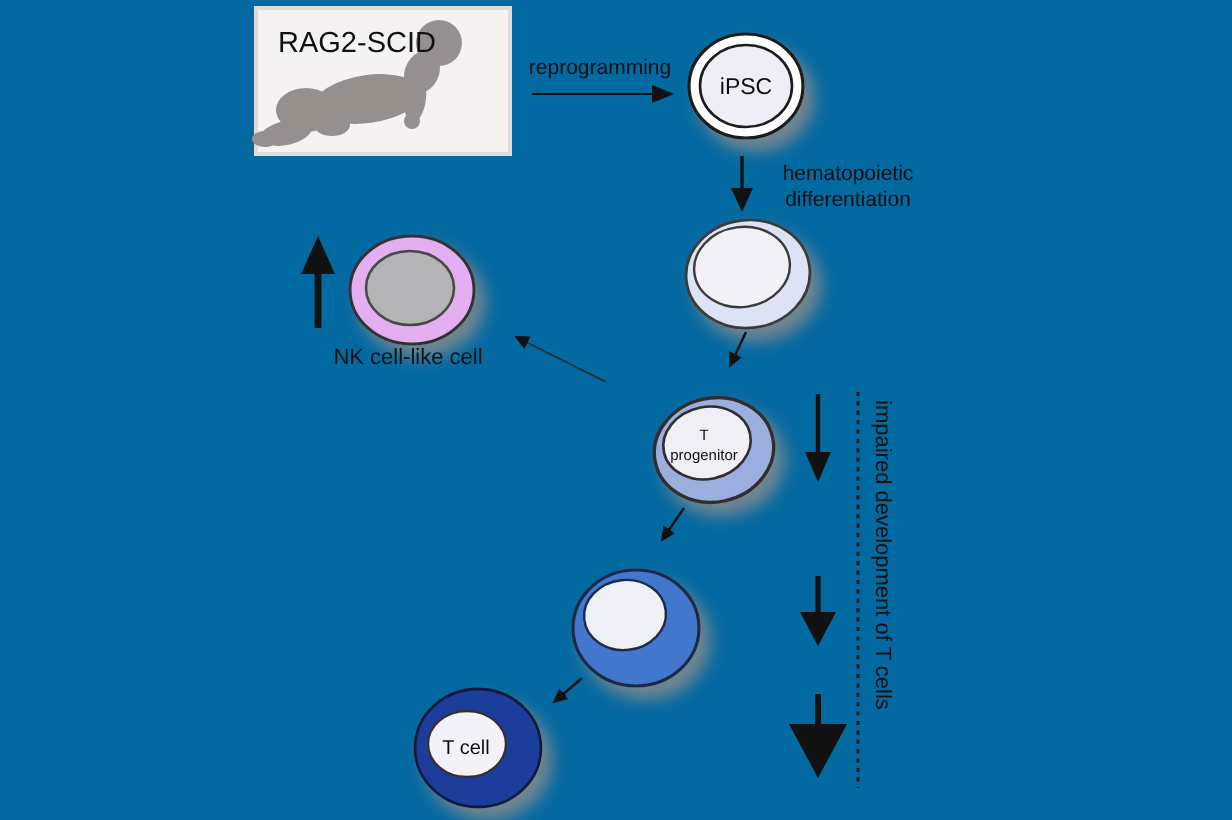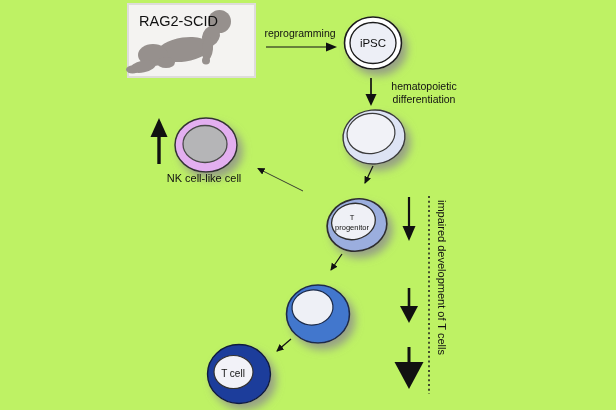--- a/index.html
+++ b/index.html
@@ -1,16 +1,16 @@
 <!DOCTYPE html>
 <html><head>
 <meta charset="utf-8">
 <style>
   html,body{margin:0;padding:0;background:#ffffff;}
-  #stage{position:relative;width:616px;height:410px;background:#bef264;overflow:hidden;
+  #stage{position:relative;width:616px;height:410px;background:#0369a1;overflow:hidden;
          font-family:"Liberation Sans", sans-serif;}
   svg text{font-family:"Liberation Sans", sans-serif;fill:#111;}
 </style>
 </head>
 <body>
 
 <div id="stage">
 <svg width="616" height="410" viewBox="0 0 616 410">
   <defs>
     <filter id="cellShadow" x="-40%" y="-40%" width="200%" height="200%">

